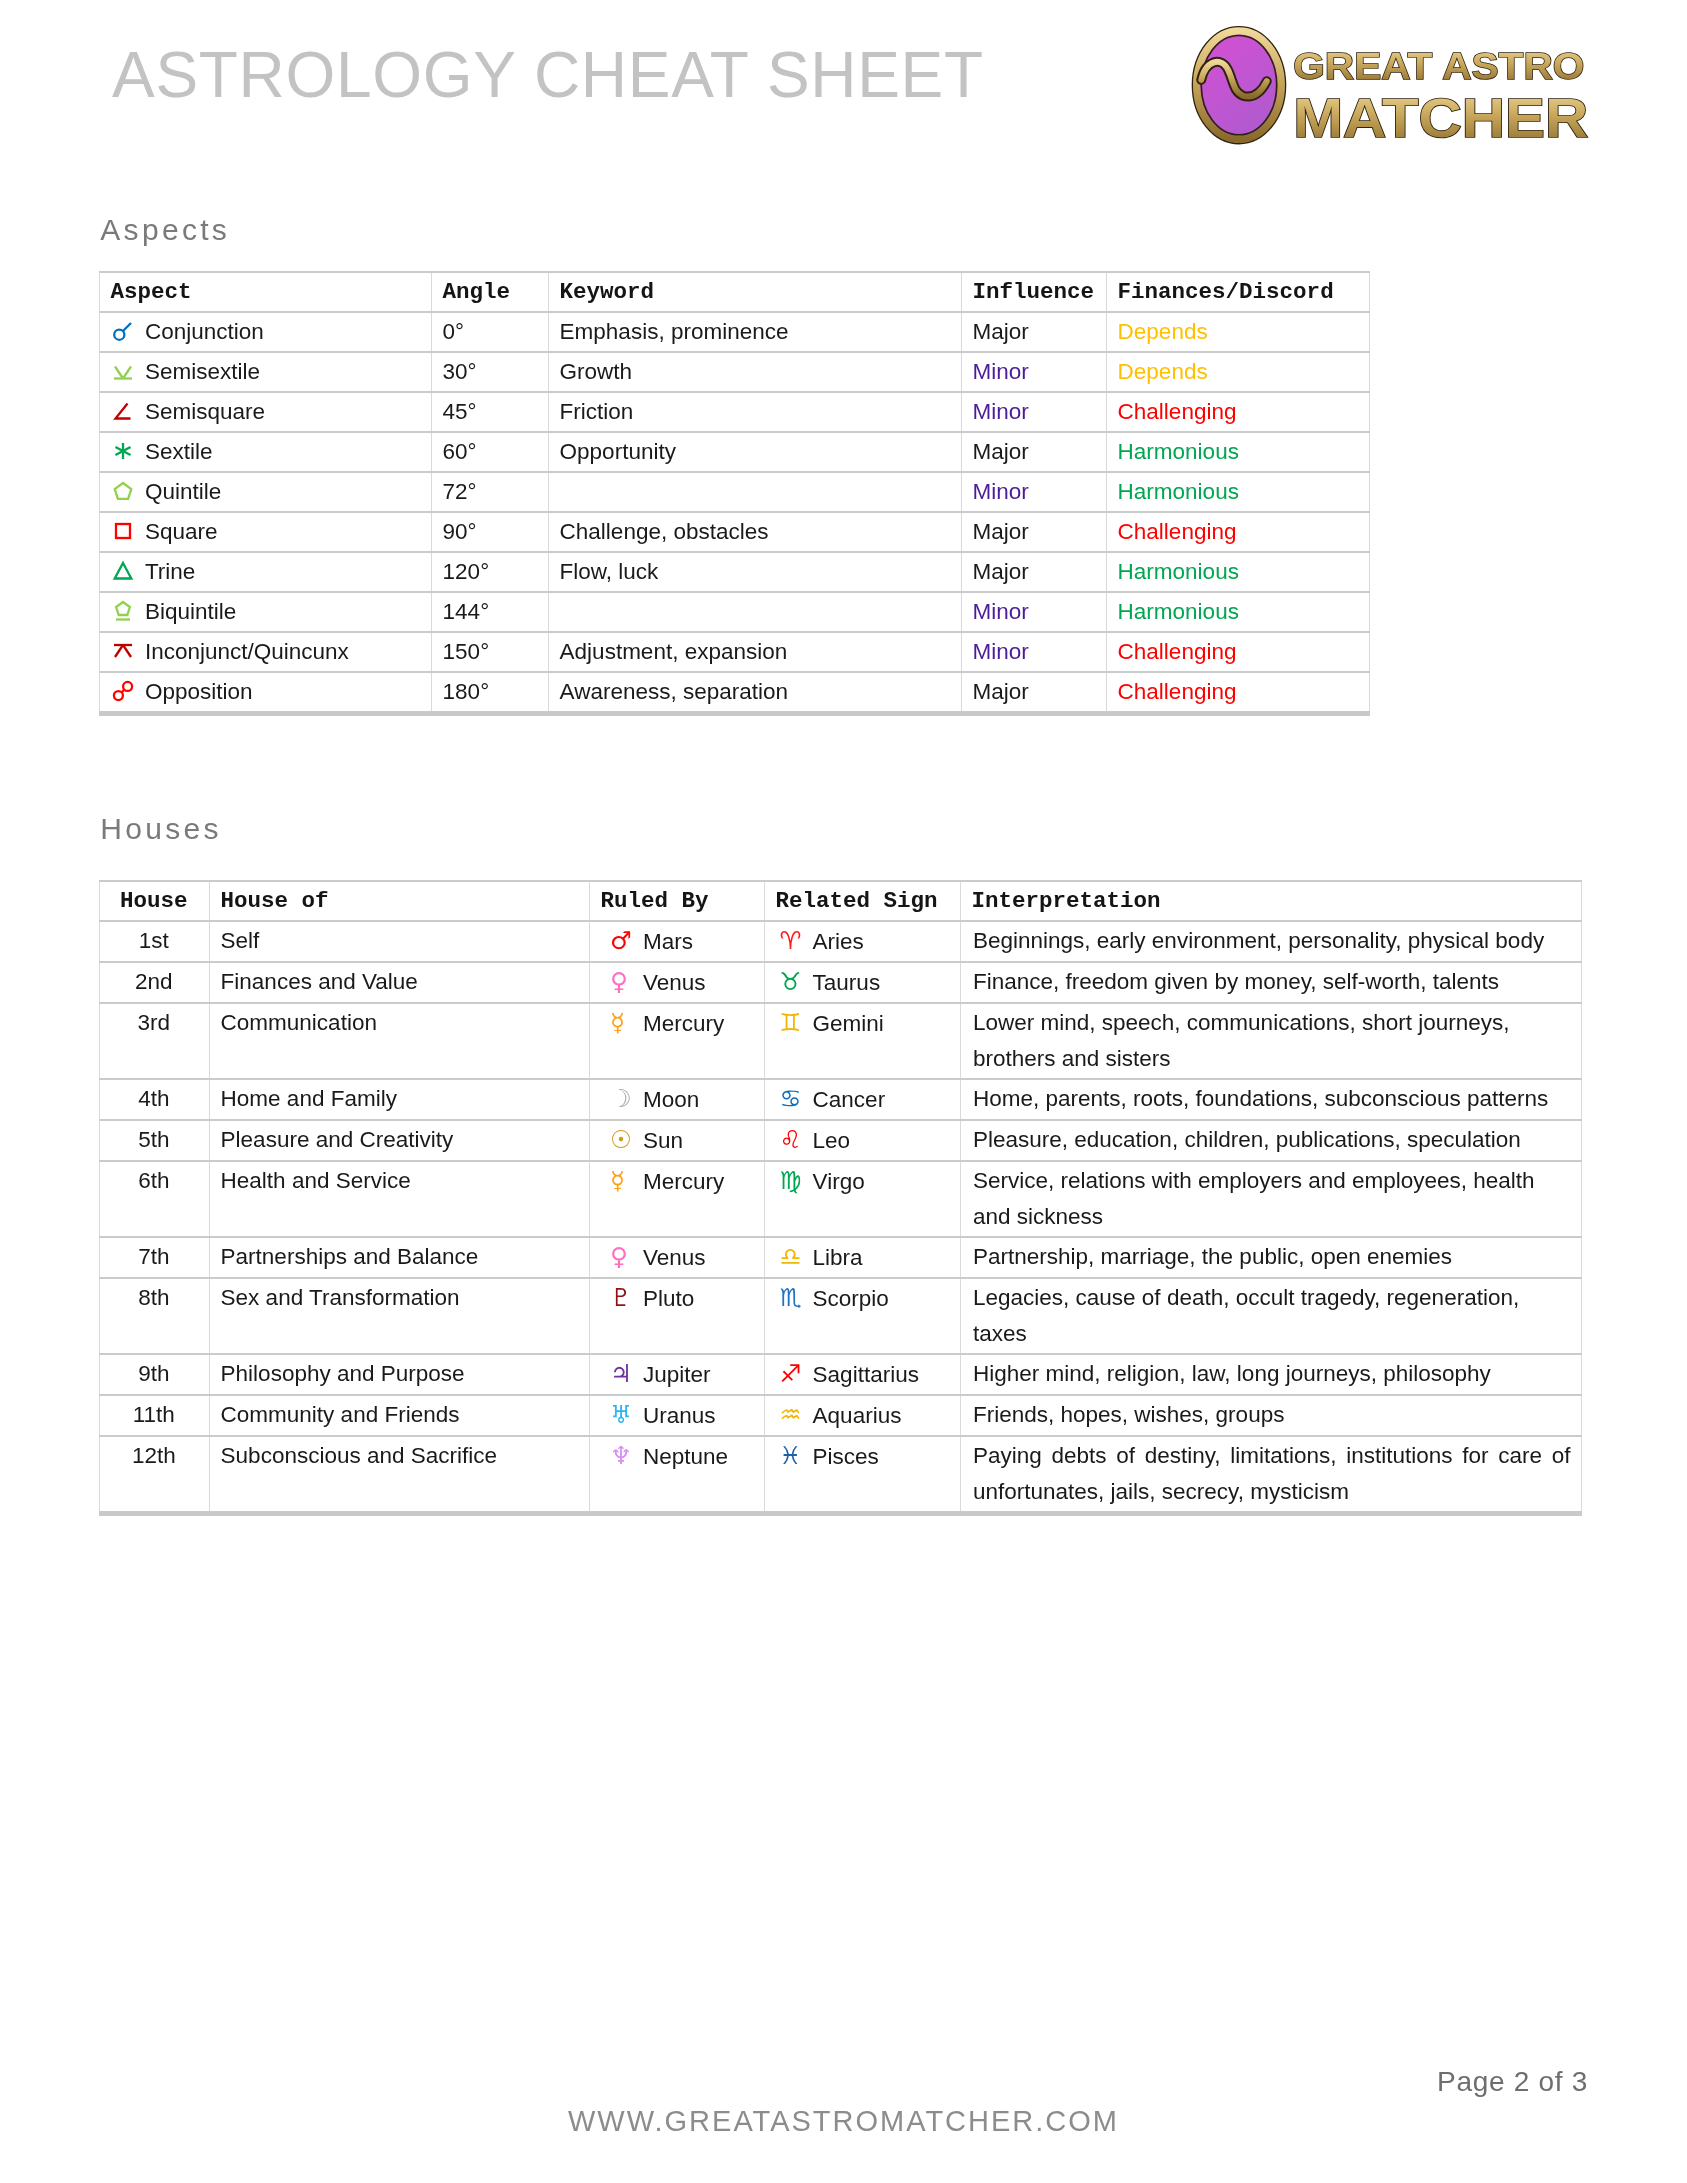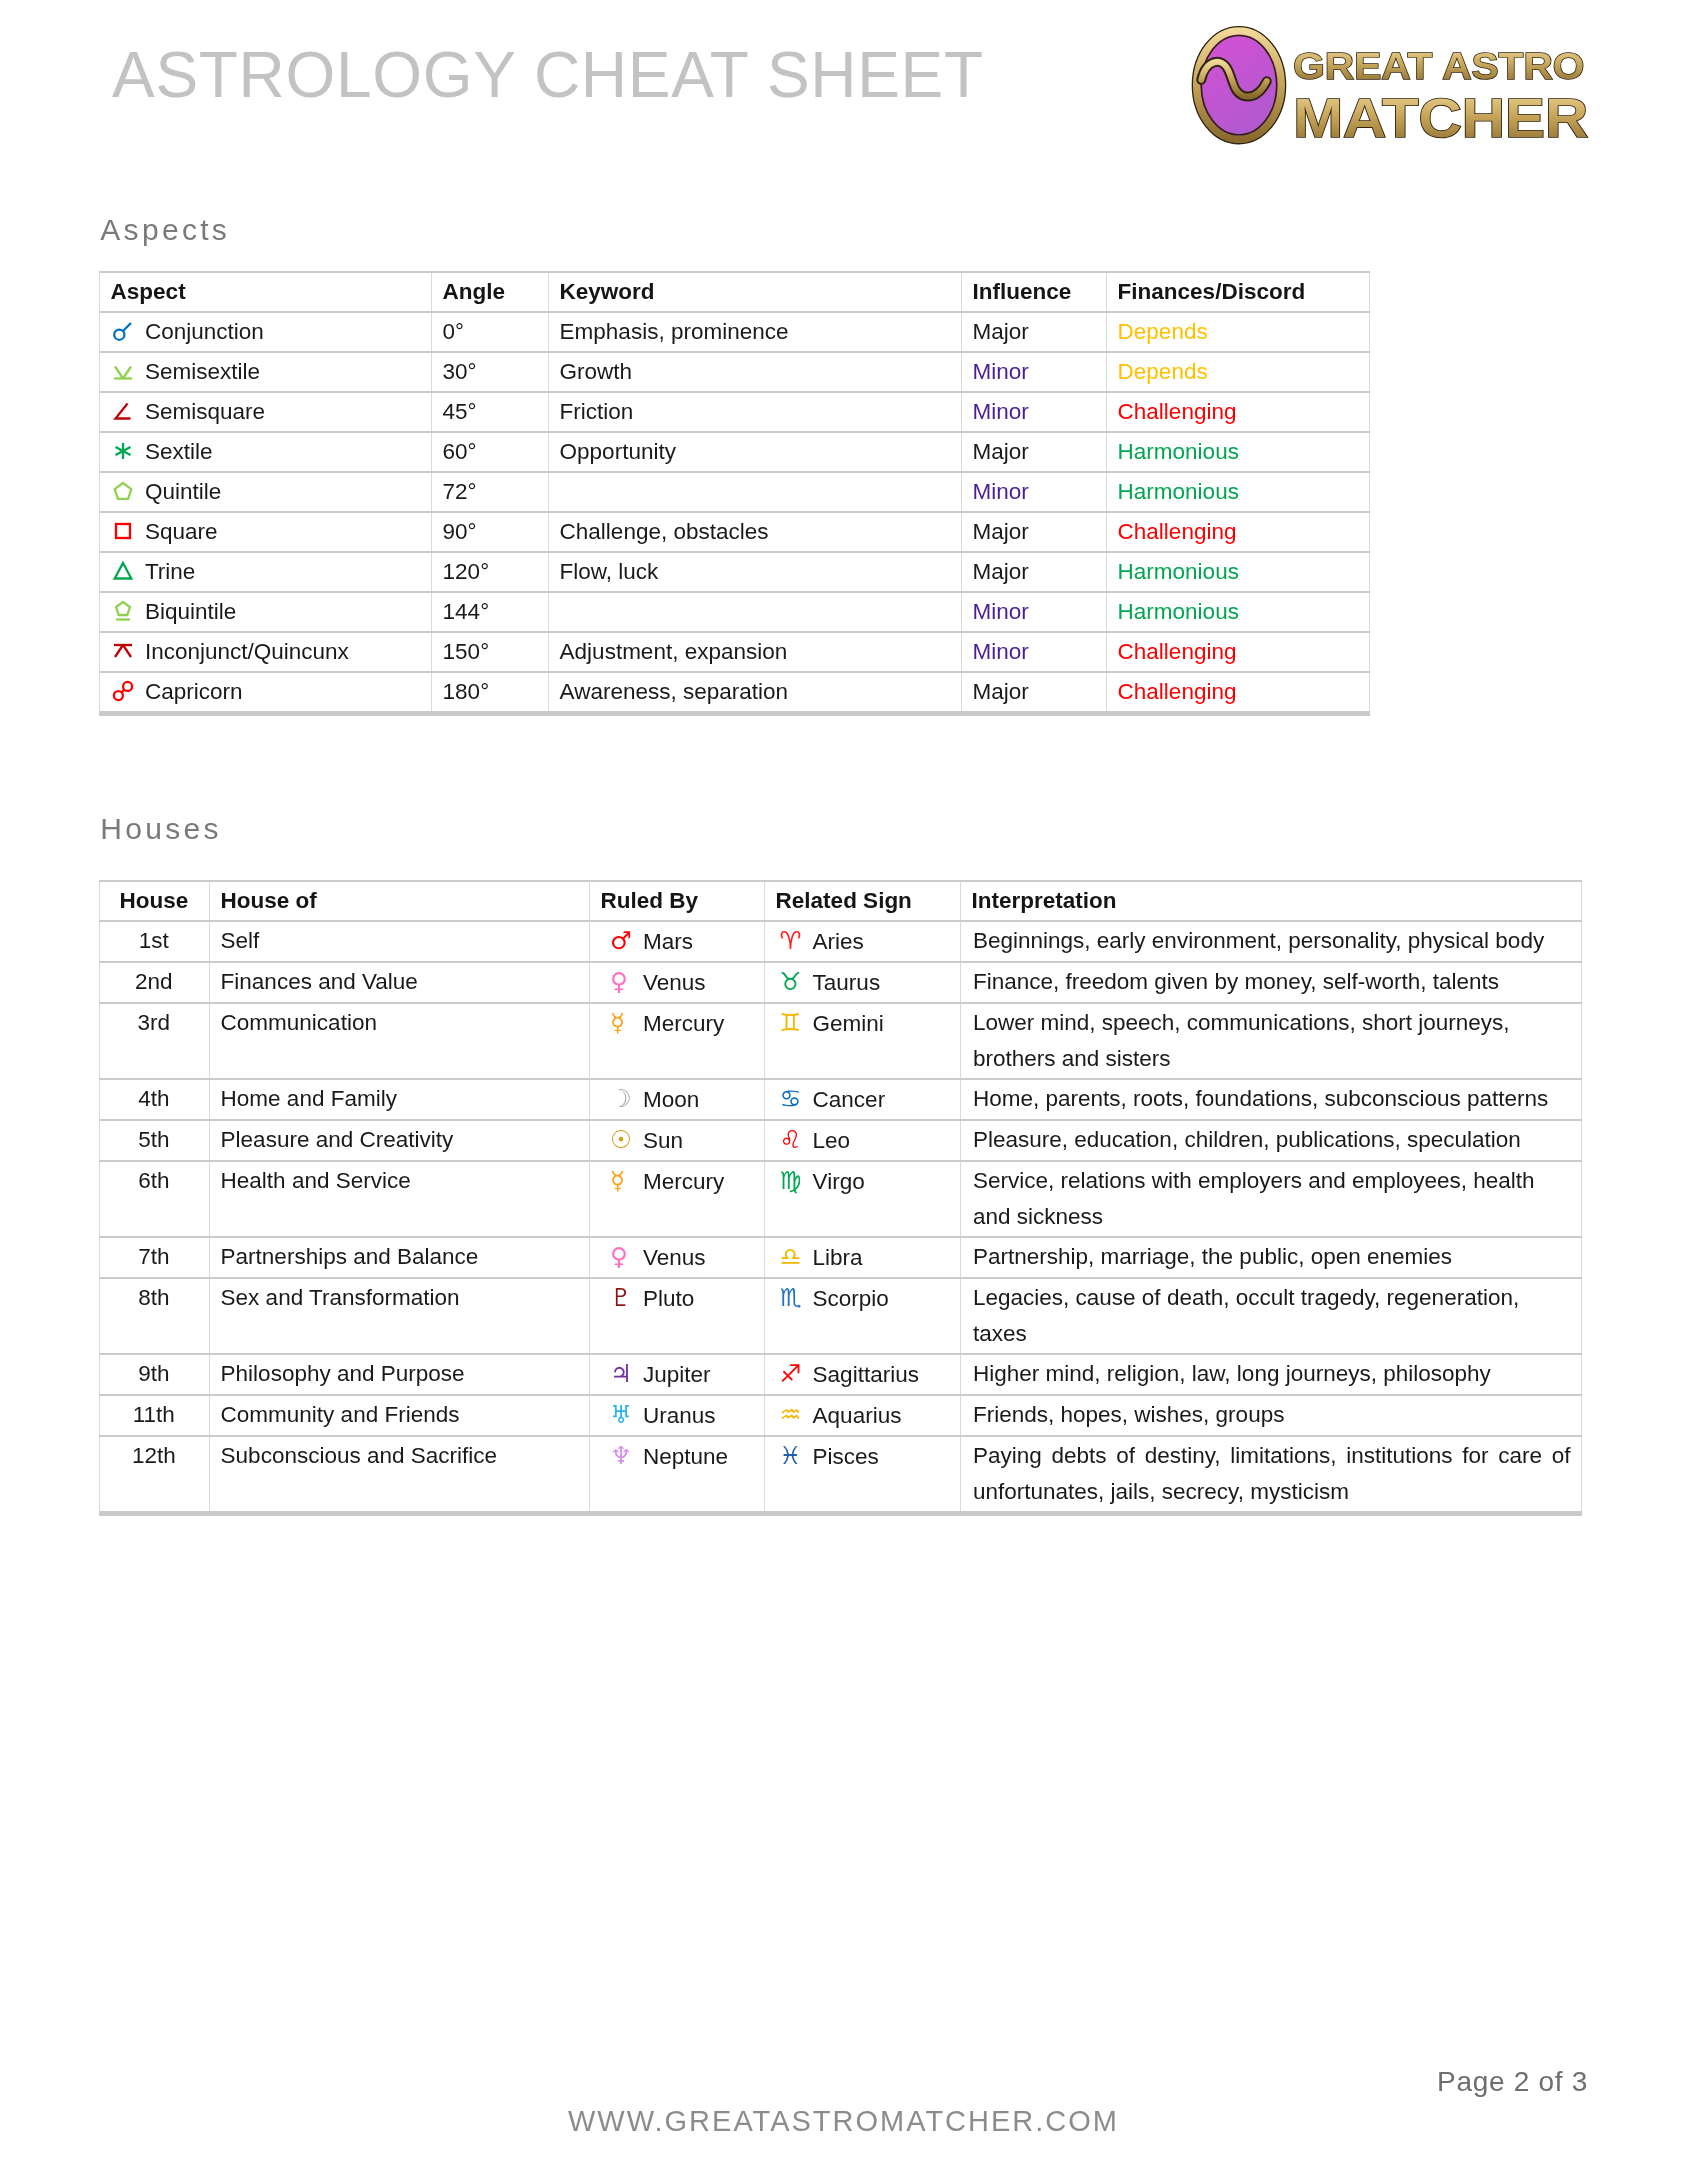--- a/index.html
+++ b/index.html
@@ -32,21 +32,21 @@
   }
   table.doc-table th, table.doc-table td{
     border-top:2px solid #cbcbcb;
     border-left:1.3px solid #dadada;
     border-right:1.3px solid #dadada;
     padding:0.7px 4px 1.3px 10.6px;
     vertical-align:top; text-align:left; font-weight:400;
     overflow:hidden;
   }
   table.doc-table tr:last-child td{ border-bottom:5.3px solid #c9c9c9; }
-  table.doc-table th{ font-weight:700; color:#151515; height:34px; }
+  table.doc-table th{ font-weight:700; color:#151515; height:34px;font-family:Liberation Mono, monospace; }
   
   .aspects-table col.c-aspect{ width:332px; }
   .aspects-table col.c-angle{ width:117px; }
   .aspects-table col.c-keyword{ width:413px; }
   .aspects-table col.c-influence{ width:145px; }
   .aspects-table col.c-harmony{ width:263px; }
   .aspects-table td{ height:36px; }
   .cell-angle{ text-align:left; padding-right:12px !important; }
   .aspect-icon{ display:inline-block; width:29px; margin-right:5.3px; }
   .aspect-icon svg{ vertical-align:-4.6px; }
@@ -216,21 +216,21 @@
             <td class="cell-angle">150°</td>
             <td class="cell-keyword">Adjustment, expansion</td>
             <td class="minor">Minor</td>
             <td style="color: rgb(255, 0, 0);">Challenging</td>
           </tr>
           <tr>
             <td class="cell-aspect"><span class="aspect-icon" style="color: rgb(255, 0, 0);"><svg width="24" height="24" viewBox="0 0 24 24" fill="none" stroke="currentColor" stroke-width="2.3">
                   <circle cx="7.4" cy="16.6" r="4.5"></circle>
                   <circle cx="16.6" cy="7.4" r="4.5"></circle>
                   <line x1="10.7" y1="13.3" x2="13.3" y2="10.7"></line>
-                </svg></span><span>Capricorn</span></td>
+                </svg></span><span>Opposition</span></td>
             <td class="cell-angle">180°</td>
             <td class="cell-keyword">Awareness, separation</td>
             <td>Major</td>
             <td style="color: rgb(255, 0, 0);">Challenging</td>
           </tr>
         </tbody>
     </table>
   </div>
 
   <div class="section section-houses">

